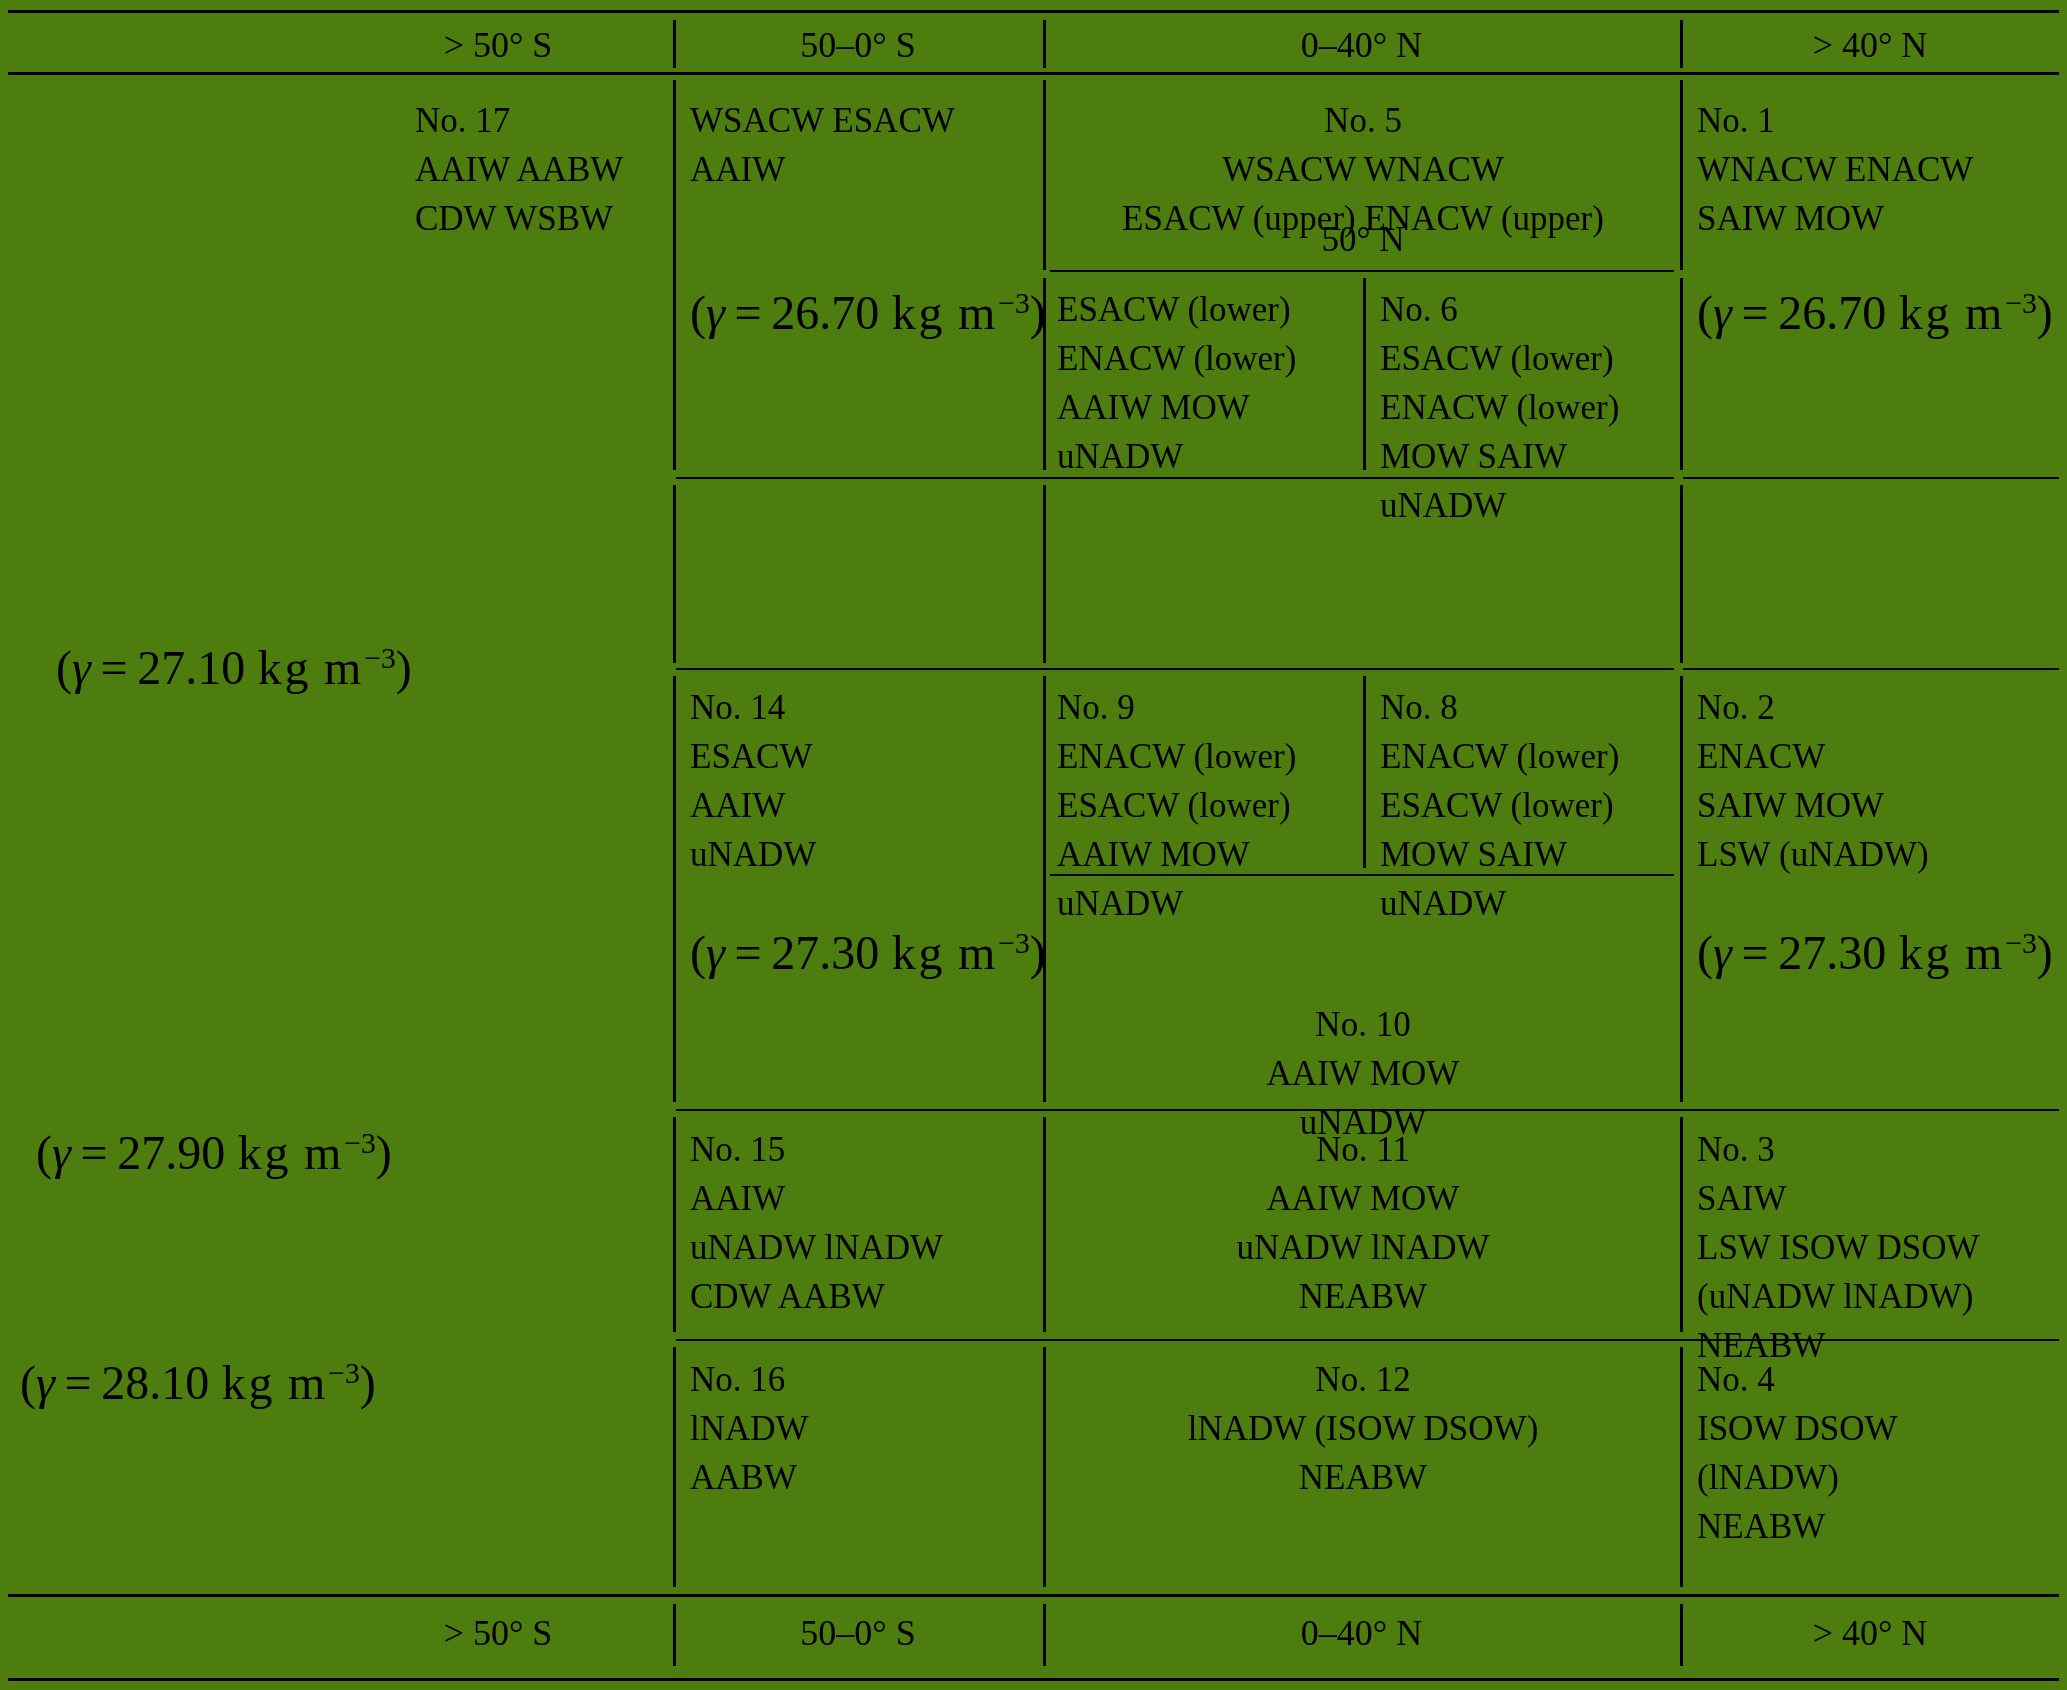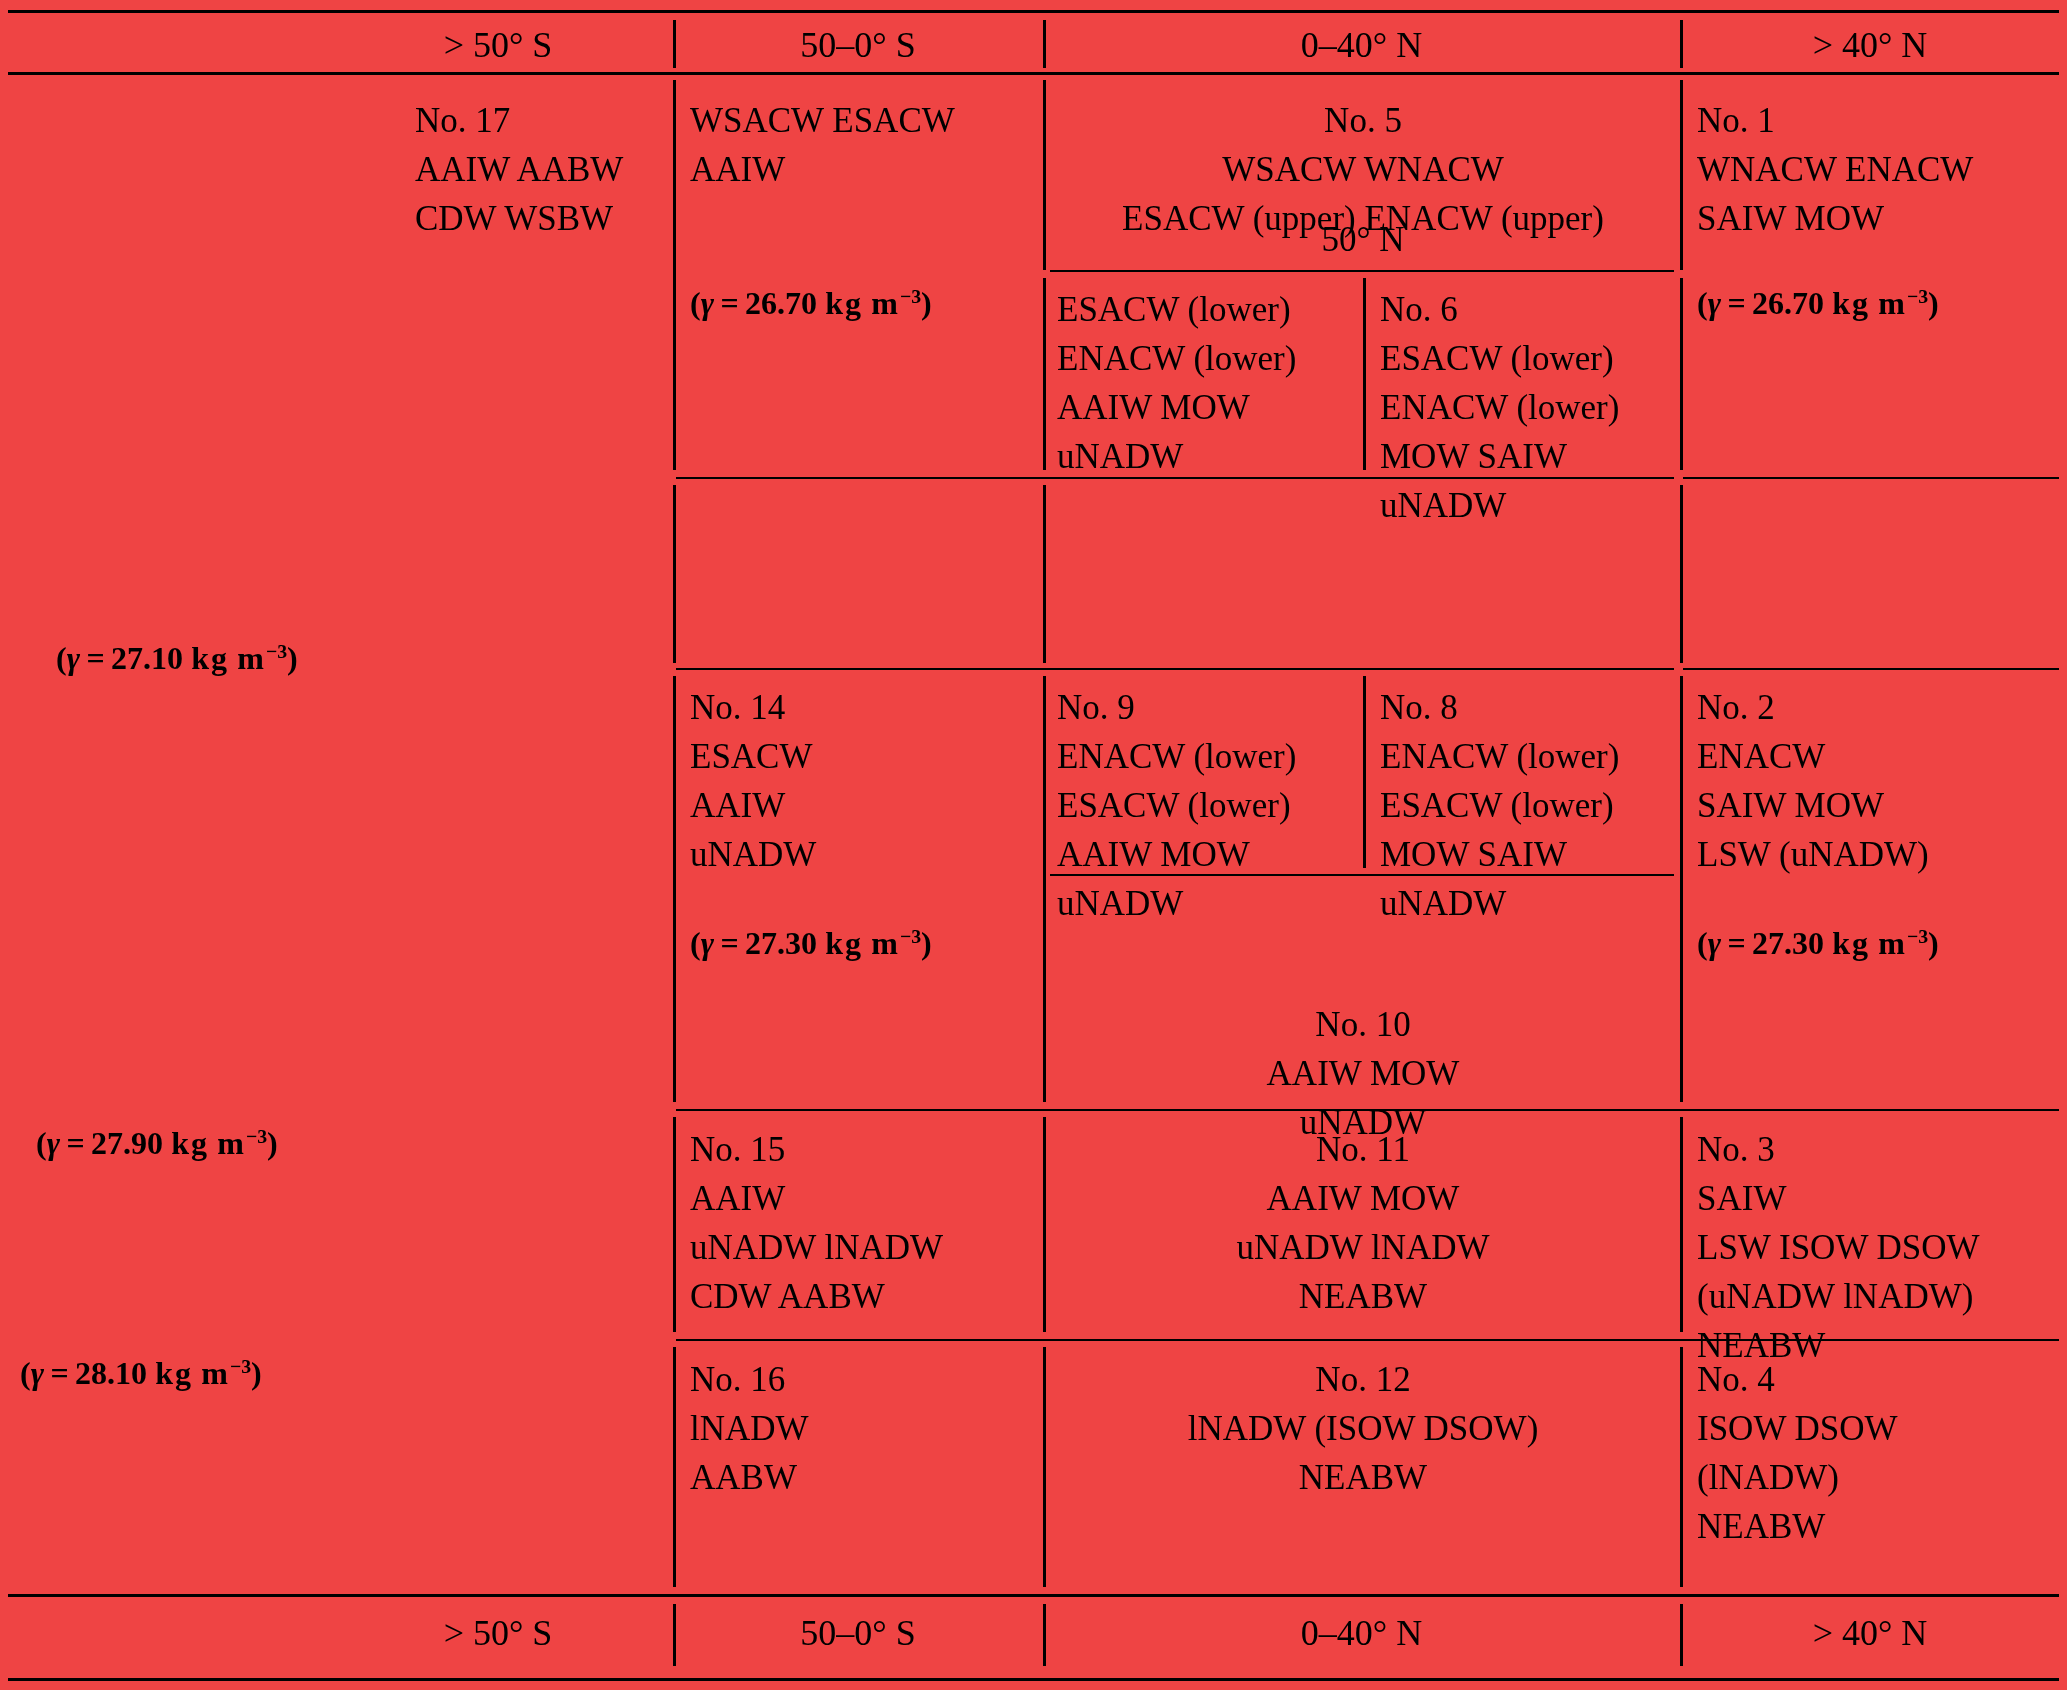--- a/index.html
+++ b/index.html
@@ -8,21 +8,21 @@
     background: #ffffff;
   }
   body {
     font-family: "Liberation Serif", "DejaVu Serif", serif;
     color: #000000;
   }
   #page {
     position: relative;
     width: 2067px;
     height: 1690px;
-    background: #ef4444;
+    background: #4d7c0f;
     overflow: hidden;
   }
 
   
   .hrule {
     position: absolute;
     background: #000000;
     height: 3px;
   }
   .hrule.thin { height: 2px; }
@@ -46,23 +46,22 @@
     position: absolute;
     font-size: 36px;
     line-height: 46px;
     text-align: center;
   }
 
   .line { white-space: nowrap; }
 
   
   .math {
-    font-size: 32px;
+    font-size: 48px;
     white-space: nowrap;
-    font-weight: bold;
   }
   .math .gam {
     font-family: "Liberation Serif", "DejaVu Serif", serif;
     font-style: italic;
   }
   .math .num { font-style: normal; }
   .math sup {
     font-size: 0.62em;
     vertical-align: 0.55em;
     line-height: 0;

